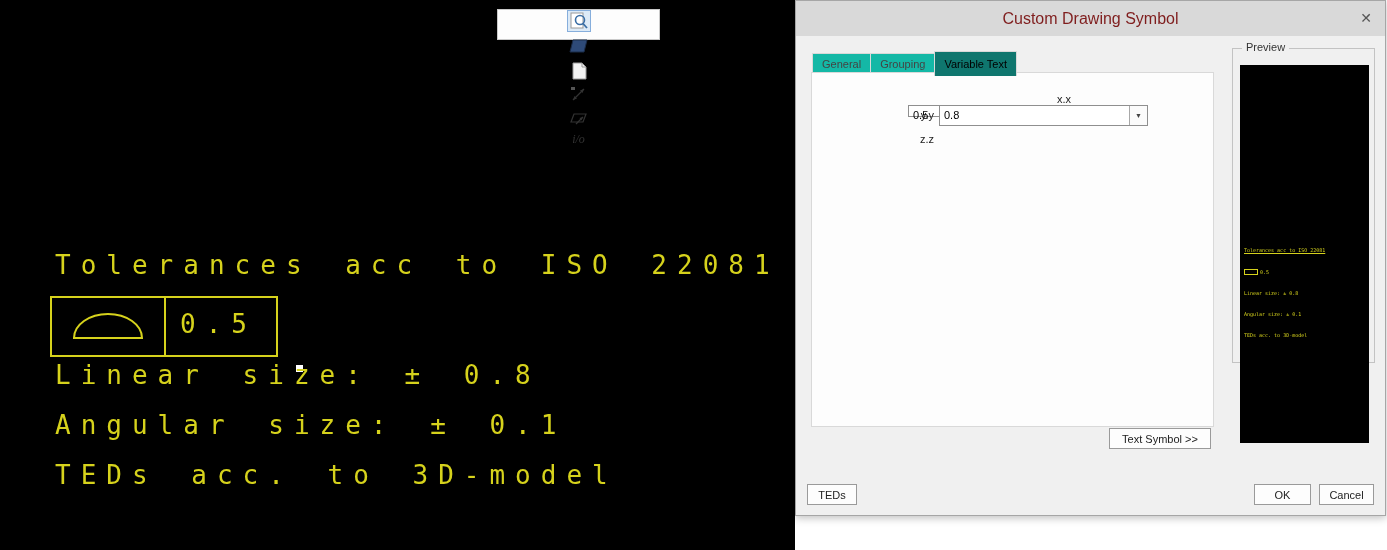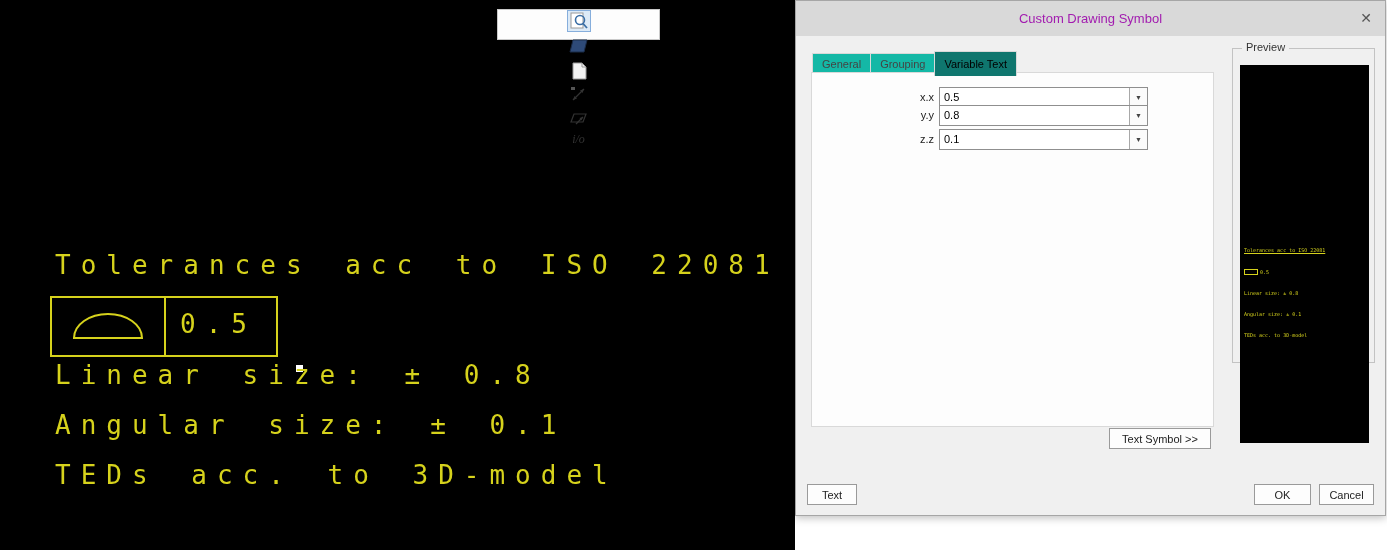--- a/index.html
+++ b/index.html
@@ -50,21 +50,21 @@
   .dialog{
     left:795px;top:0;width:591px;height:516px;
     background:#f0f0f0;border:1px solid #a6a6a6;box-sizing:border-box;
     box-shadow:0 2px 8px rgba(0,0,0,.25);
     font-size:11px;color:#222;
   }
   .titlebar{
     left:0;top:0;right:0;height:35px;background:#d9d9d9;
     display:flex;align-items:center;justify-content:center;
   }
-  .titlebar-text{color:#a21caf;font-size:13px;}
+  .titlebar-text{color:#7f1d1d;font-size:16px;}
   .close-btn{
     position:absolute;right:10px;top:8px;width:18px;height:18px;
     color:#555;font-size:14px;text-align:center;line-height:18px;cursor:default;
   }
 
   .tabs{left:16px;top:50px;display:flex;align-items:flex-end;}
   .tab{
     padding:3px 9px;border:1px solid #d9d9d9;border-bottom:none;
     background:#14b8a6;color:#444;margin-right:-1px;height:15px;line-height:15px;
   }
@@ -190,42 +190,38 @@
   <div class="close-btn">✕</div>
 
   <div class="abs tabs">
     <div class="tab">General</div>
     <div class="tab">Grouping</div>
     <div class="tab active">Variable Text</div>
   </div>
 
   <div class="abs tab-panel">
 
-    <div class="var-row" style="top:12px;">
+    <div class="var-row" style="top:20px;flex-direction:column;">
       <div class="var-label">x.x</div>
       <div class="combo">
         <div class="combo-value">0.5</div>
         <div class="combo-arrow">▼</div>
       </div>
     </div>
 
     <div class="var-row" style="top:30px;">
       <div class="var-label">y.y</div>
       <div class="combo">
         <div class="combo-value">0.8</div>
         <div class="combo-arrow">▼</div>
       </div>
     </div>
 
     <div class="var-row" style="top:54px;">
       <div class="var-label">z.z</div>
-      <div class="combo">
-        <div class="combo-value">0.1</div>
-        <div class="combo-arrow">▼</div>
-      </div>
     </div>
 
   </div>
 
   <div class="abs btn text-symbol-btn">Text Symbol &gt;&gt;</div>
 
   <div class="abs preview-group">
     <div class="preview-caption">Preview</div>
     <div class="preview-black">
       <div class="mini">
@@ -234,17 +230,17 @@
           <span class="mini-box"></span>
           <span>0.5</span>
         </div>
         <div>Linear size: ± 0.8</div>
         <div>Angular size: ± 0.1</div>
         <div>TEDs acc. to 3D-model</div>
       </div>
     </div>
   </div>
 
-  <div class="abs btn move-btn">Text</div>
+  <div class="abs btn move-btn">TEDs</div>
   <div class="abs btn ok-btn">OK</div>
   <div class="abs btn cancel-btn">Cancel</div>
 
 </div>
 
 </body></html>

